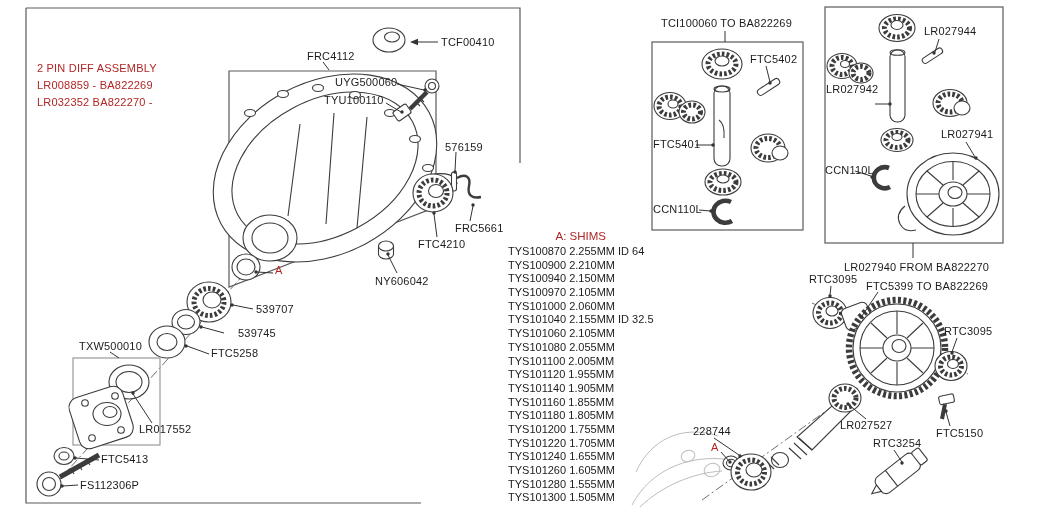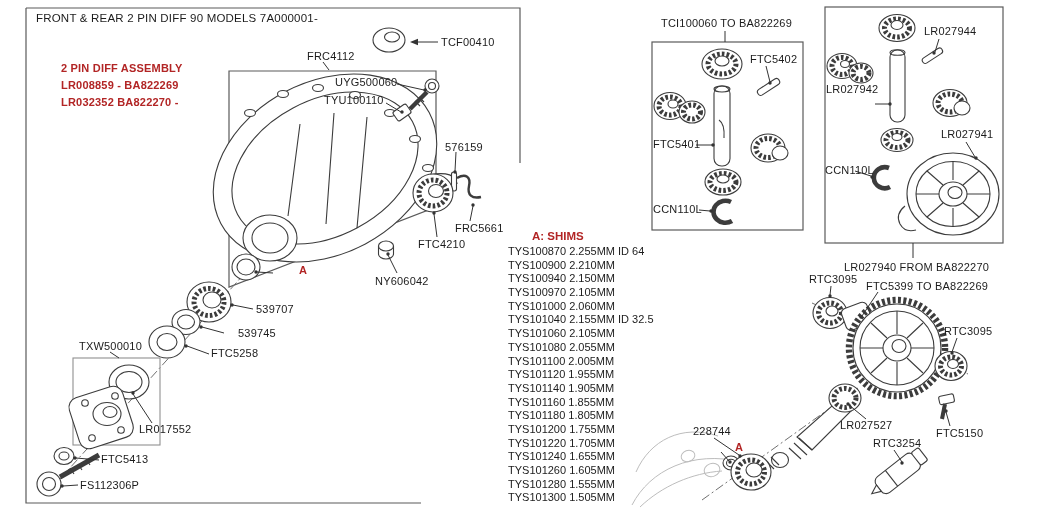--- a/index.html
+++ b/index.html
@@ -1,23 +1,23 @@
 <!DOCTYPE html>
 <html><head>
 <meta charset="utf-8">
 <style>
   html,body{margin:0;padding:0;background:#fff;}
   .stage{position:relative;width:1039px;height:517px;background:#fff;overflow:hidden;
          font-family:"Liberation Sans",sans-serif;}
   .stage svg{position:absolute;left:0;top:0;}
   .lbl{position:absolute;font-size:11px;line-height:12px;color:#1c1c1c;white-space:nowrap;letter-spacing:.2px;}
-  .red{color:#b22525;font-weight:bold;margin-left:24px;}
+  .red{color:#b22525;font-weight:normal;}
   .title{font-size:11.5px;}
   .shims{position:absolute;left:508px;top:230px;}
-  .shims .hd{font-size:11.5px;margin-bottom:3px;}
+  .shims .hd{font-size:11.5px;margin-bottom:3px;text-align:center;}
   .shims .it{font-size:11px;height:13.7px;line-height:13.7px;color:#1c1c1c;}
   
   .box{fill:none;stroke:#5a5a5a;stroke-width:1.2px;}
   .boxg{fill:none;stroke:#909090;stroke-width:1.1px;}
   .s{fill:none;stroke:#3c3c3c;stroke-width:1.1px;}
   .sw{fill:#ffffff;stroke:#3c3c3c;stroke-width:1.1px;}
   .teeth{fill:none;stroke:#3c3c3c;stroke-width:5px;stroke-dasharray:2.6 2.1;}
   .t2{fill:none;stroke:#3c3c3c;stroke-width:6.5px;stroke-dasharray:3 2.4;}
   .clip{fill:none;stroke:#3c3c3c;stroke-width:4.6px;}
   .axis{fill:none;stroke:#707070;stroke-width:1px;stroke-dasharray:9 3 2 3;}
@@ -299,21 +299,20 @@
         <circle class="dot" cx="946" cy="411" r="1.7"></circle>
     <path class="lead" d="M894,450 L902,462"></path>
         <circle class="dot" cx="902" cy="463" r="1.7"></circle>
     <path class="lead" d="M714,438 L739,455"></path>
         <circle class="dot" cx="740" cy="456" r="1.7"></circle>
     <path class="lead" d="M721,452 L729,461"></path>
         <circle class="dot" cx="730" cy="462" r="1.7"></circle>
   </g>
 </svg>
 
-  <div class="lbl title" style="left:36px;top:12px">FRONT &amp; REAR 2 PIN DIFF 90 MODELS 7A000001-</div>
   <div class="lbl red" style="left:37px;top:62px">2 PIN DIFF ASSEMBLY</div>
   <div class="lbl red" style="left:37px;top:79px">LR008859 - BA822269</div>
   <div class="lbl red" style="left:37px;top:96px">LR032352 BA822270 -</div>
 
   <div class="lbl" style="left:441px;top:36px">TCF00410</div>
   <div class="lbl" style="left:307px;top:50px">FRC4112</div>
   <div class="lbl" style="left:335px;top:76px">UYG500060</div>
   <div class="lbl" style="left:324px;top:94px">TYU100110</div>
   <div class="lbl" style="left:445px;top:141px">576159</div>
   <div class="lbl" style="left:455px;top:222px">FRC5661</div>

